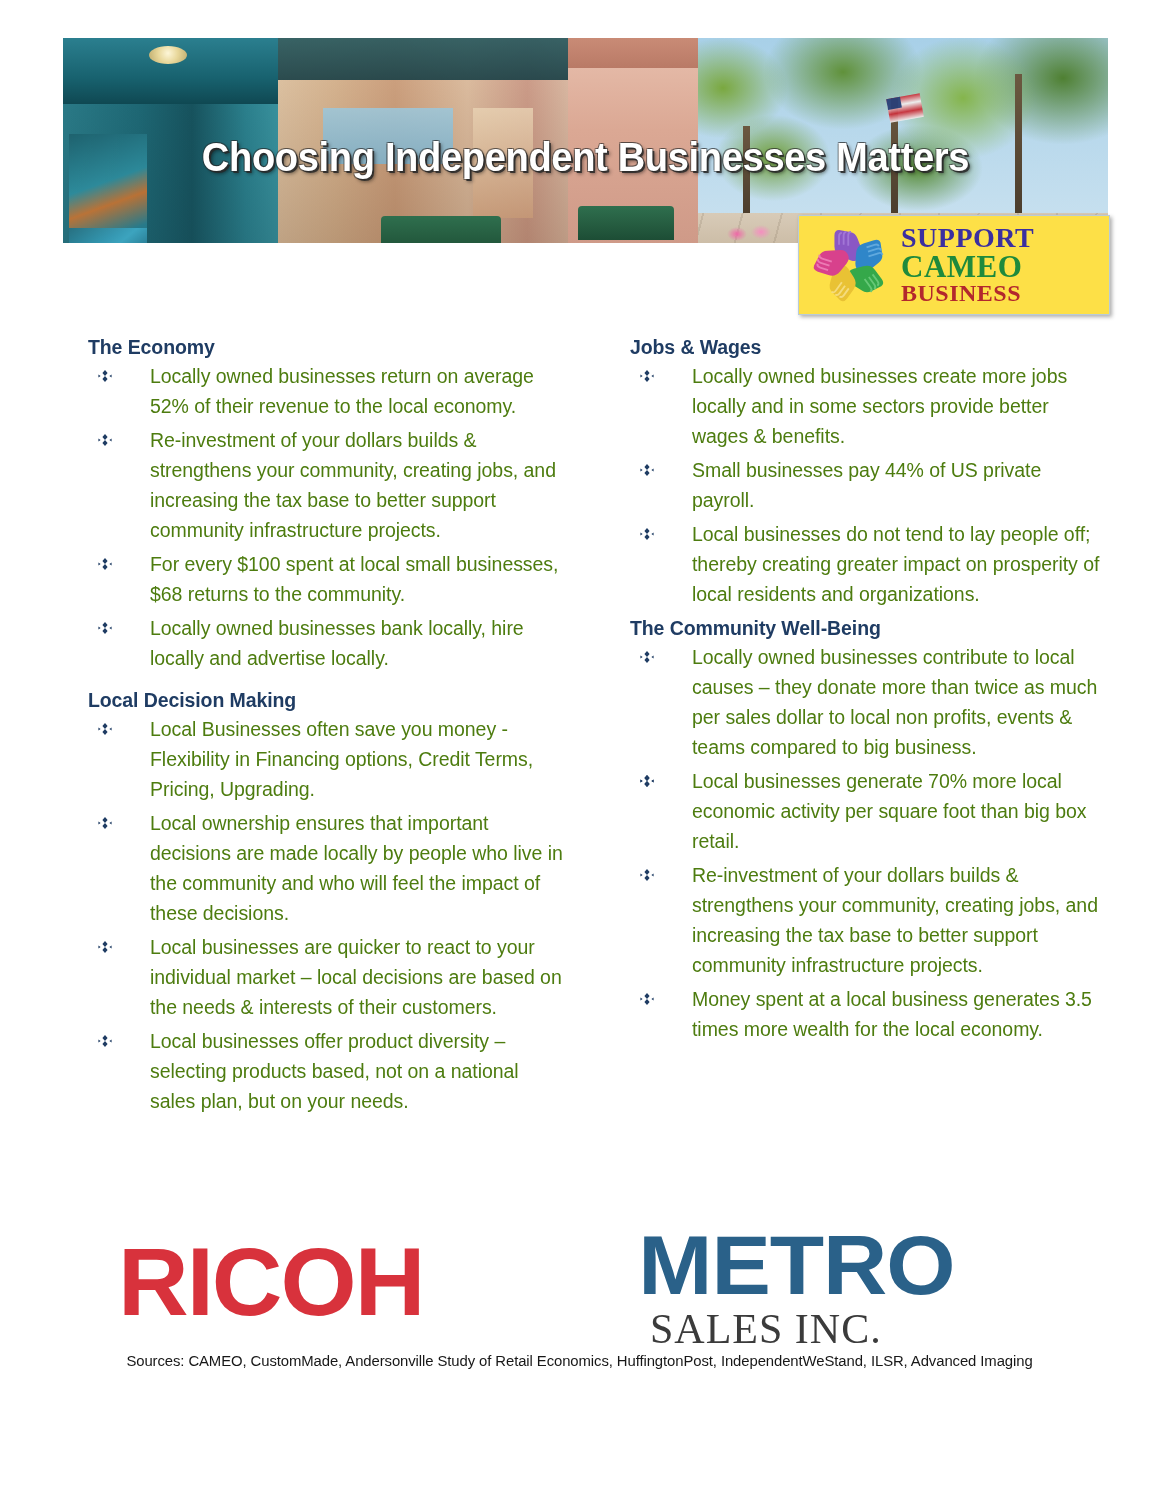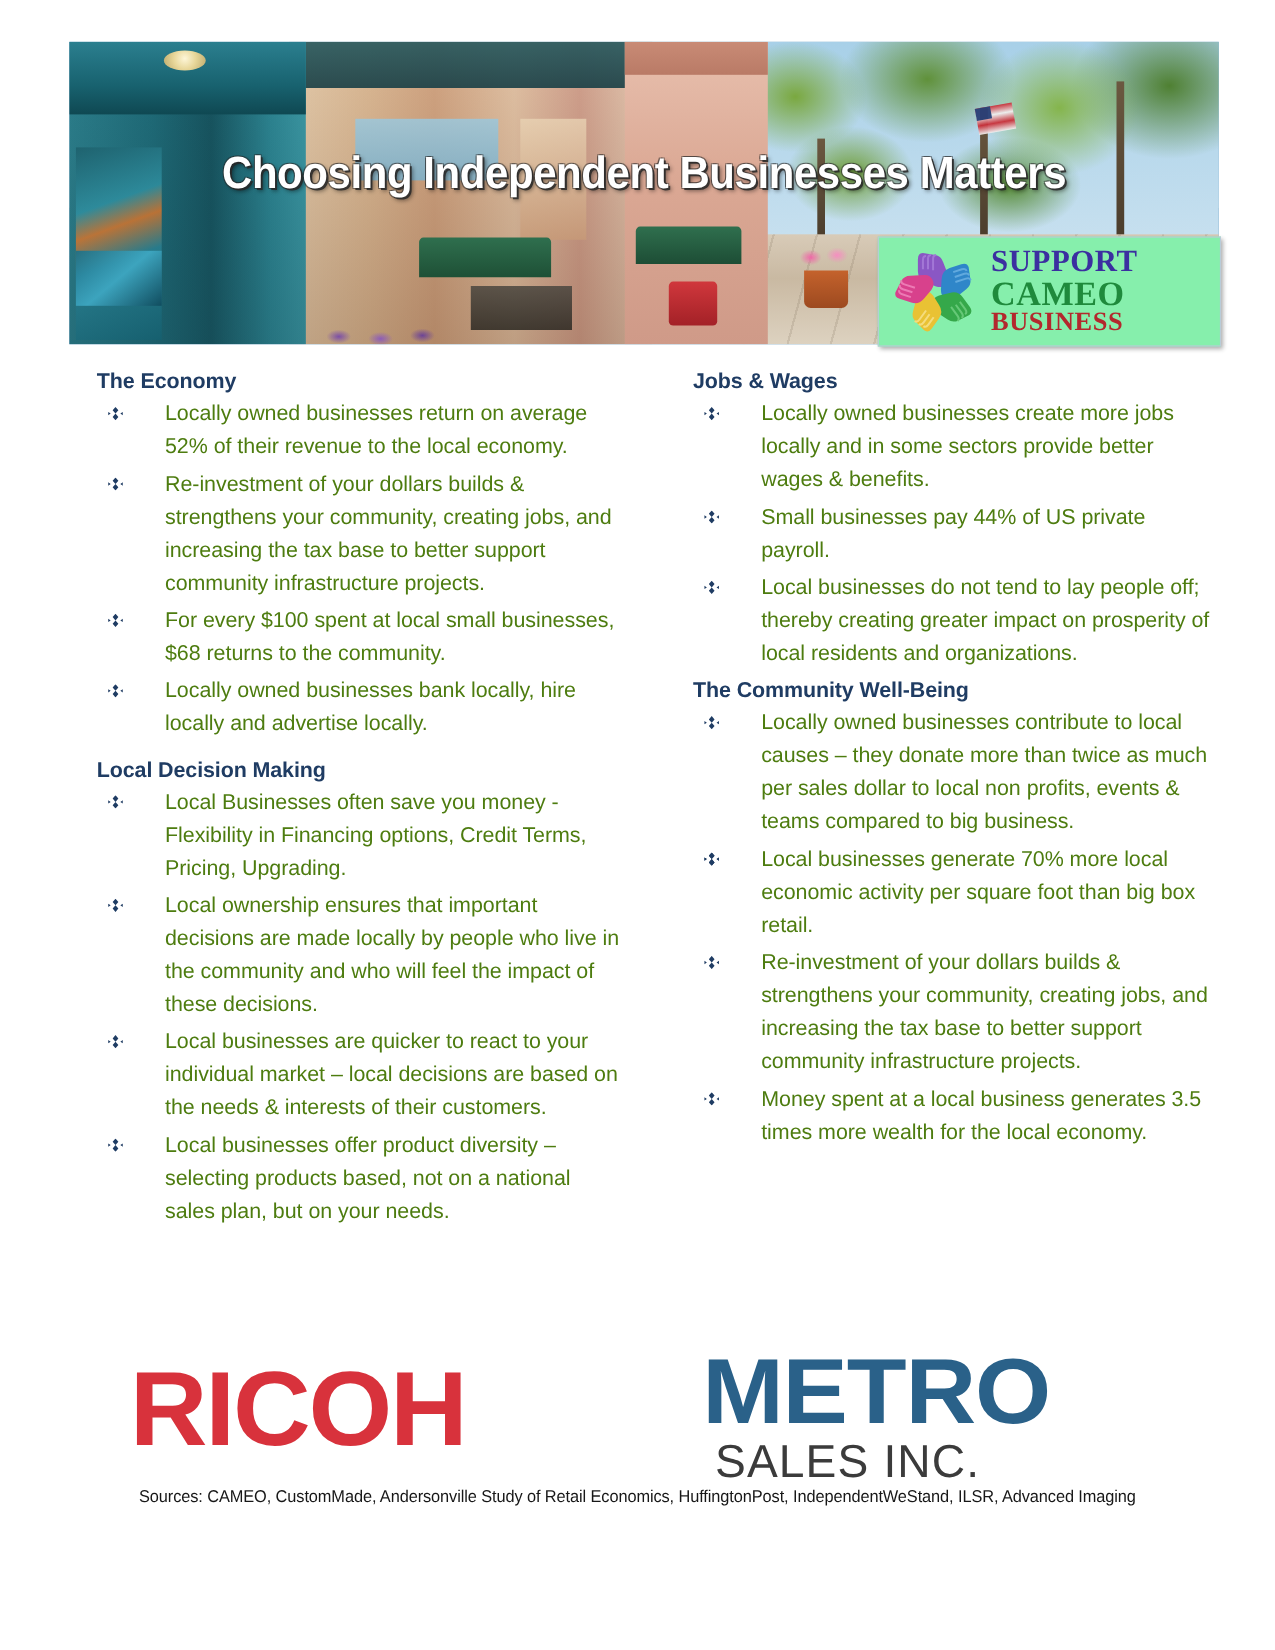--- a/index.html
+++ b/index.html
@@ -14,21 +14,21 @@
     font-family: "Liberation Sans", sans-serif;
     overflow: hidden;
   }
 
   
   .banner {
     position: absolute;
     left: 63px;
     top: 38px;
     width: 1045px;
-    height: 275px;
+    height: 205px;
     overflow: hidden;
     background: #6c9fc4;
   }
   .banner-photo {
     position: absolute;
     inset: 0;
     filter: blur(0.4px);
   }
   
   .sky {
@@ -191,21 +191,21 @@
     white-space: nowrap;
   }
 
   
   .slb-logo {
     position: absolute;
     left: 798px;
     top: 215px;
     width: 310px;
     height: 98px;
-    background: #86efac;
+    background: #fde047;
     border: 1px solid #b9cbd8;
     box-shadow: 2px 2px 4px rgba(0,0,0,.32);
     display: flex;
     align-items: center;
     overflow: hidden;
   }
   .slb-hands { width: 96px; height: 92px; flex: 0 0 96px; margin-left: 4px; }
   .slb-words {
     flex: 1 1 auto;
     padding-left: 2px;
@@ -298,21 +298,21 @@
     font-family: "Liberation Sans", sans-serif;
     font-weight: bold;
     font-size: 84px;
     line-height: 80px;
     letter-spacing: -1px;
     color: #2a6189;
     transform: scaleX(1.06);
   }
   .metro-sub {
     margin-top: 2px;
-    font-family: Liberation Sans, sans-serif;
+    font-family: Liberation Serif, serif;
     font-size: 42px;
     line-height: 44px;
     letter-spacing: 1px;
     color: #3b3b3b;
     transform: scaleX(1.0);
   }
 
   .sources {
     position: absolute;
     left: 0; top: 1352px;

